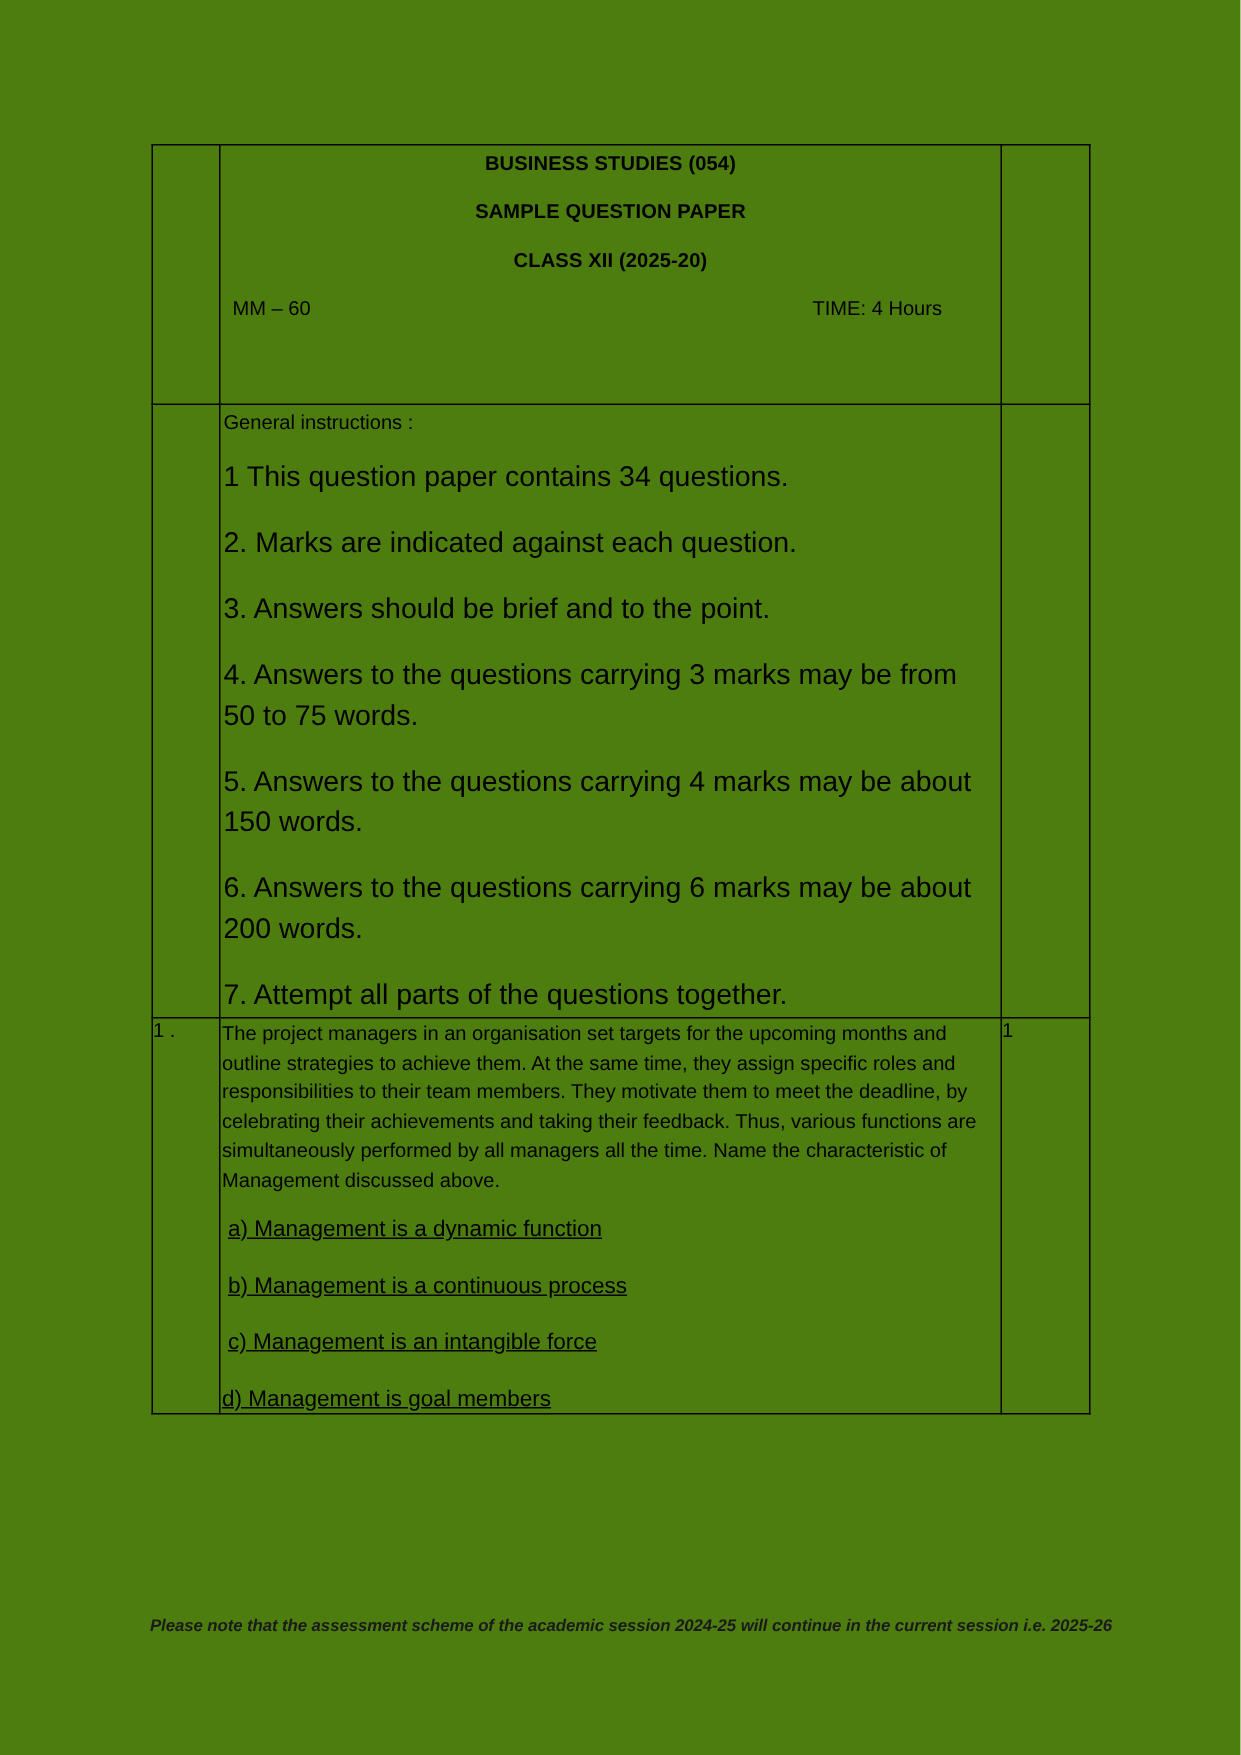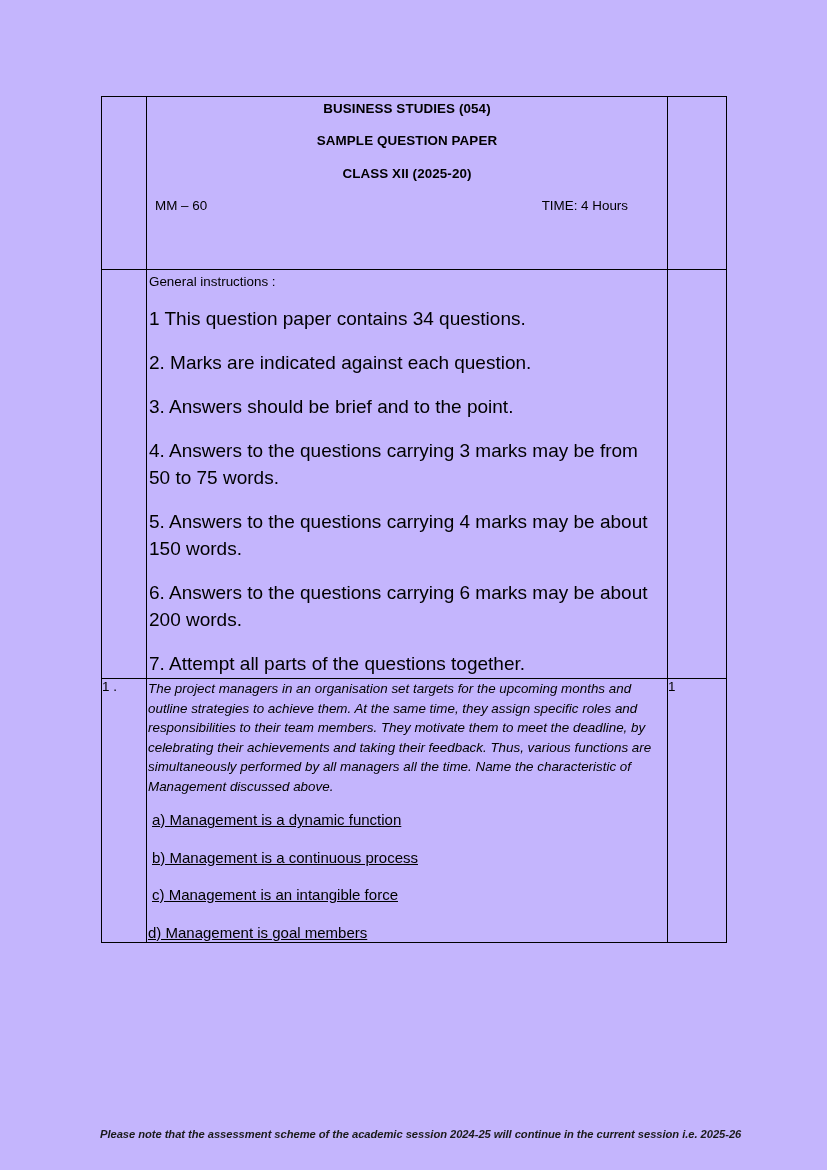--- a/index.html
+++ b/index.html
@@ -15,21 +15,21 @@
     color: #000000;
     -webkit-font-smoothing: antialiased;
   }
 
   .page {
     position: absolute;
     left: 0;
     top: 0;
     width: 827px;
     height: 1170px;
-    background: #c4b5fd;
+    background: #4d7c0f;
     overflow: hidden;
   }
 
   
   .paper-table {
     position: absolute;
     left: 101px;
     top: 96px;
     width: 625px;
     border-collapse: collapse;
@@ -109,41 +109,40 @@
   }
   .cell-qmarks {
     font-size: 13.4px;
     padding: 9px 0 0 9px;
   }
   .q-text {
     font-size: 13.4px;
     line-height: 1.455;
     margin: 0 0 14px 1px;
     text-align: left;
-    font-style: italic;
   }
   .q-options {
     margin: 0;
     padding: 0;
     list-style: none;
   }
   .q-option {
     font-size: 15px;
     line-height: 1.3;
     margin: 0 0 18px 0;
     padding-left: 5px;
     text-decoration: underline;
   }
   .q-option.flush { padding-left: 1px; margin-bottom: 0; }
 
   
   .footer-note {
     position: absolute;
     left: 100px;
-    top: 1128px;
+    top: 1078px;
     width: 640px;
     font-size: 11.2px;
     font-style: italic;
     font-weight: bold;
     color: #1a1a1a;
     letter-spacing: -0.05px;
     white-space: nowrap;
   }
 </style>
 </head>

